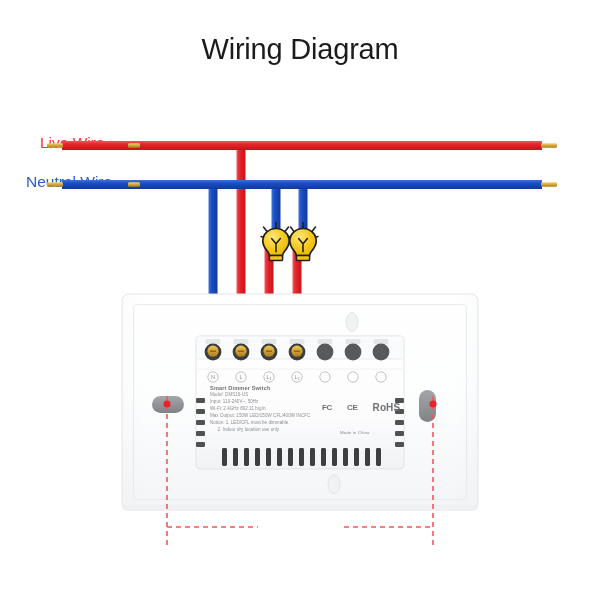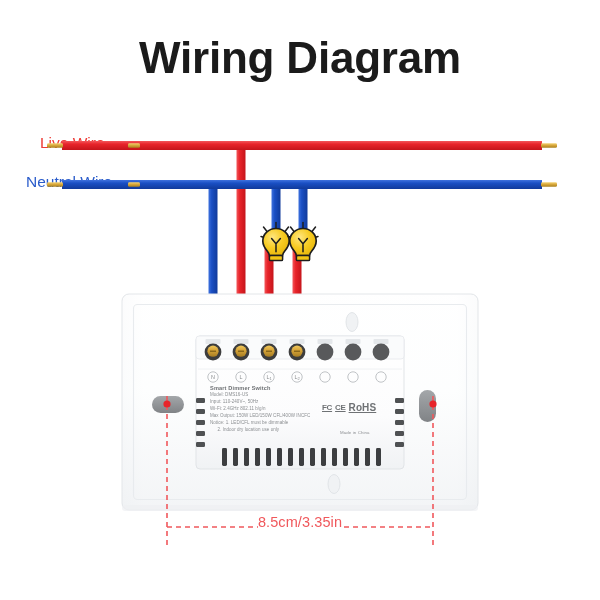--- a/index.html
+++ b/index.html
@@ -23,22 +23,22 @@
     height: 600px;
   }
 
   
   .title {
     position: absolute;
     left: 0;
     top: 33px;
     width: 600px;
     text-align: center;
-    font-size: 44px;
-    font-weight: bold;
+    font-size: 29px;
+    font-weight: normal;
     color: #1b1b1b;
     letter-spacing: -0.2px;
   }
 
   
   .legend-label {
     position: absolute;
     font-size: 15.5px;
     font-weight: normal;
     white-space: nowrap;
@@ -81,23 +81,22 @@
   .spec-sub {
     padding-left: 7.5px;
   }
 
   .cert-block {
     position: absolute;
     left: 322px;
     top: 402px;
     display: flex;
     align-items: center;
-    gap: 3px;
+    gap: 15px;
     color: #6f7275;
-    text-decoration: underline;
   }
   .cert-fc, .cert-ce {
     font-size: 8px;
     font-weight: bold;
     letter-spacing: -0.3px;
   }
   .cert-rohs {
     font-size: 10px;
     font-weight: bold;
     letter-spacing: 0.1px;
@@ -407,15 +406,14 @@
     <div class="spec-line spec-sub">2. Indoor dry location use only</div>
   </div>
 
   <div class="cert-block">
     <span class="cert-fc">FC</span>
     <span class="cert-ce">CE</span>
     <span class="cert-rohs">RoHS</span>
   </div>
   <div class="made-in">Made in China</div>
 
-  <div class="dim-caption">8.5cm/3.35in</div>
 
 </div>
 
 </body></html>

